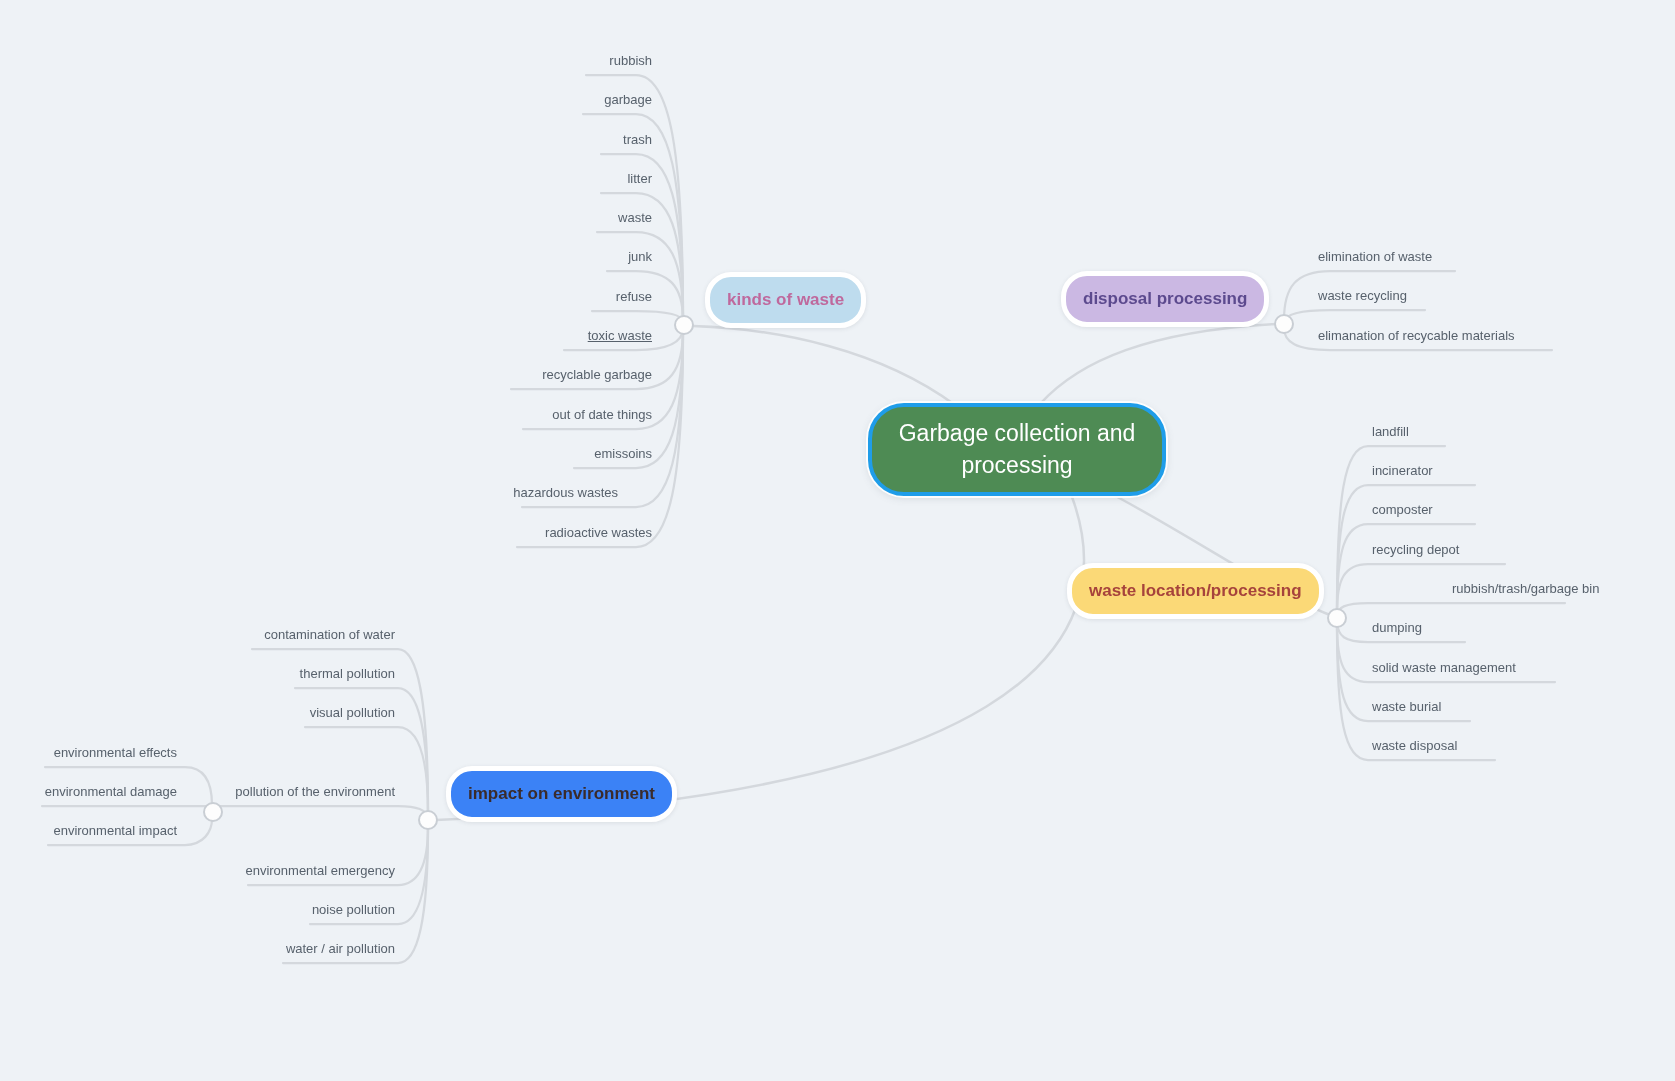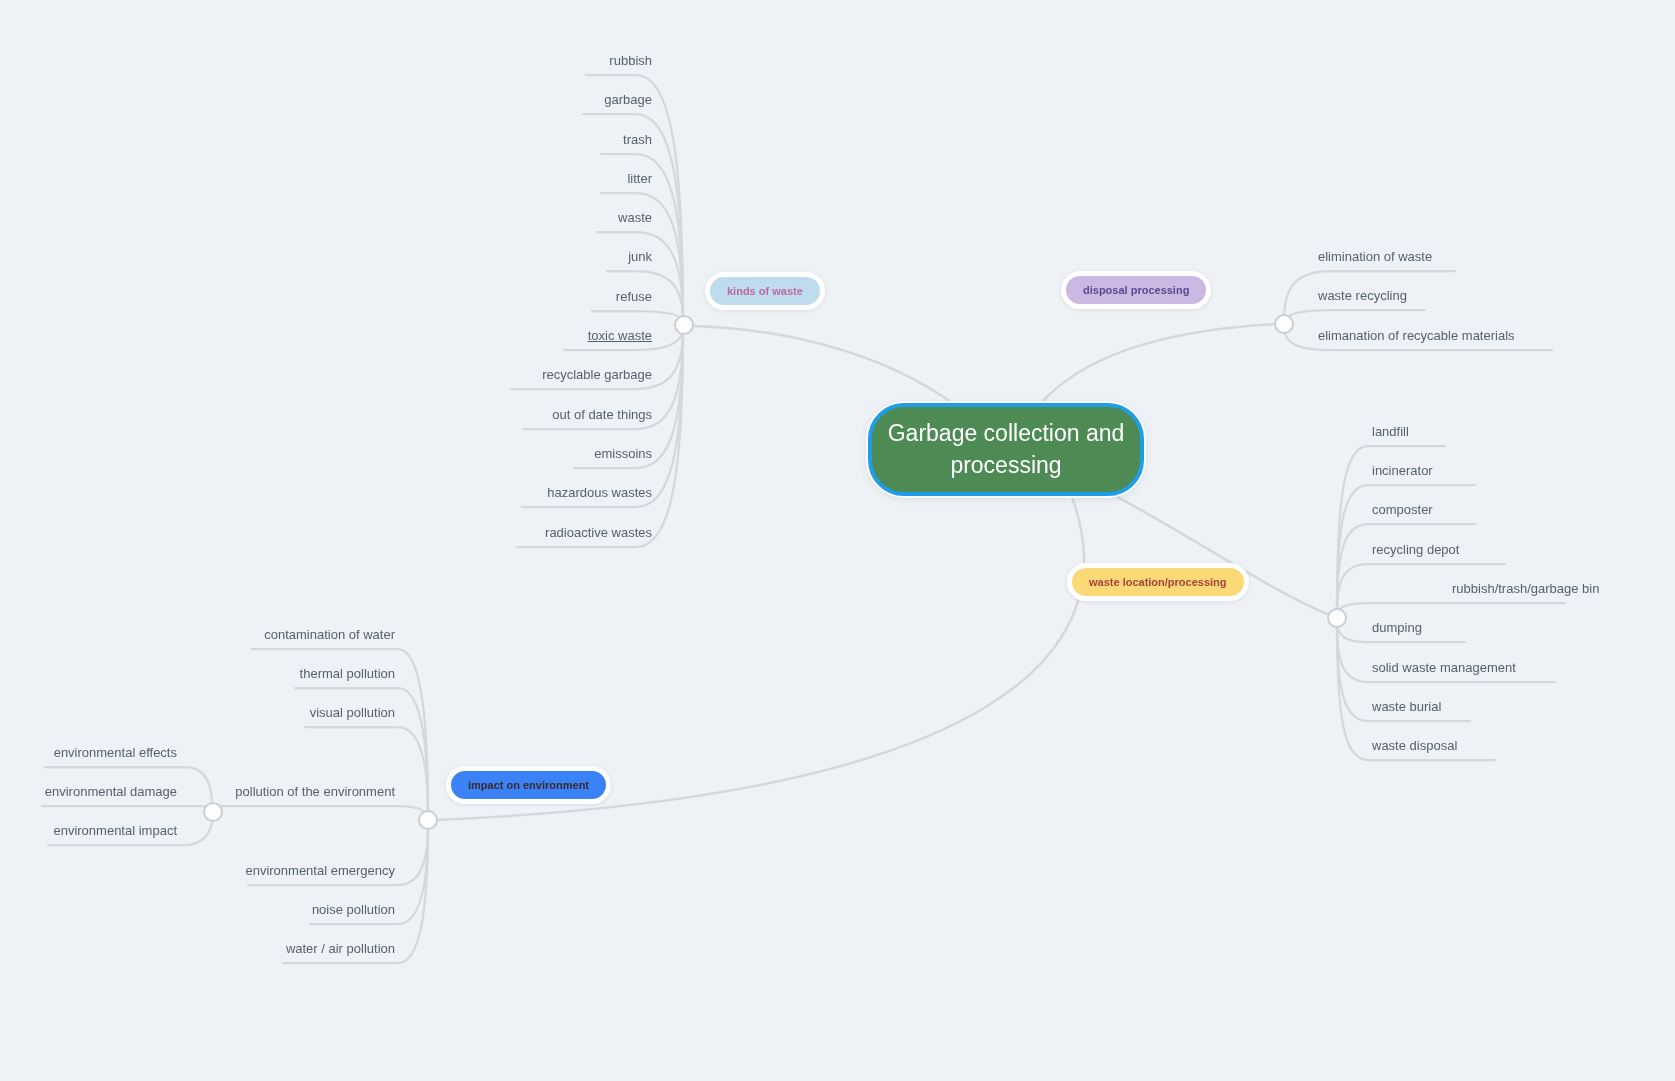--- a/index.html
+++ b/index.html
@@ -18,35 +18,35 @@
   .leaf{
     position:absolute;z-index:2;
     font-size:13px;color:#57616c;
     white-space:nowrap;line-height:22px;height:22px;
     cursor:default;
   }
   .leaf.r{text-align:right;}
 
   .pill{
     position:absolute;z-index:3;
-    font-size:11px;font-weight:bold;
-    padding:3px 17px;
+    font-size:17px;font-weight:bold;
+    padding:12px 17px;
     border:5px solid #ffffff;
     border-radius:26px;
     box-shadow:0 1px 4px rgba(90,100,110,.14);
     white-space:nowrap;line-height:22px;
   }
   .pill.kinds{background:#bedcee;color:#bf699d;}
   .pill.disposal{background:#cbb8e3;color:#5c4a8e;}
   .pill.wasteloc{background:#fbd977;color:#a6433c;}
   .pill.impact{background:#3b82f6;color:#3a2b2b;}
 
   .root-node{
     position:absolute;z-index:3;
-    left:868px;top:403px;width:276px;height:93px;
+    left:868px;top:403px;width:298px;height:93px;
     background:#4e8b54;
     border:4px solid #1f9de9;
     border-radius:36px;
     box-shadow:0 0 0 2px rgba(255,255,255,.9),0 2px 8px rgba(90,100,110,.18);
     box-sizing:border-box;
     display:flex;align-items:center;justify-content:center;
     color:#ffffff;font-size:23px;line-height:1.35;text-align:center;
   }
   .root-node .root-label{width:250px;}
 </style>
@@ -130,21 +130,21 @@
   <div class="leaf r" style="right:1023px;top:89px;">garbage</div>
   <div class="leaf r" style="right:1023px;top:129px;">trash</div>
   <div class="leaf r" style="right:1023px;top:168px;">litter</div>
   <div class="leaf r" style="right:1023px;top:207px;">waste</div>
   <div class="leaf r" style="right:1023px;top:246px;">junk</div>
   <div class="leaf r" style="right:1023px;top:286px;">refuse</div>
   <div class="leaf r" style="right:1023px;top:325px;text-decoration:underline;">toxic waste</div>
   <div class="leaf r" style="right:1023px;top:364px;">recyclable garbage</div>
   <div class="leaf r" style="right:1023px;top:404px;">out of date things</div>
   <div class="leaf r" style="right:1023px;top:443px;">emissoins</div>
-  <div class="leaf r" style="right:1023px;top:482px;">hazardous wastes</div>
+  <div class="leaf r" style="right:1057px;top:482px;">hazardous wastes</div>
   <div class="leaf r" style="right:1023px;top:522px;">radioactive wastes</div>
 
   <div class="leaf" style="left:1318px;top:246px;">elimination of waste</div>
   <div class="leaf" style="left:1318px;top:285px;">waste recycling</div>
   <div class="leaf" style="left:1318px;top:325px;">elimanation of recycable materials</div>
 
   <div class="leaf" style="left:1372px;top:421px;">landfill</div>
   <div class="leaf" style="left:1372px;top:460px;">incinerator</div>
   <div class="leaf" style="left:1372px;top:499px;">composter</div>
   <div class="leaf" style="left:1372px;top:539px;">recycling depot</div>

